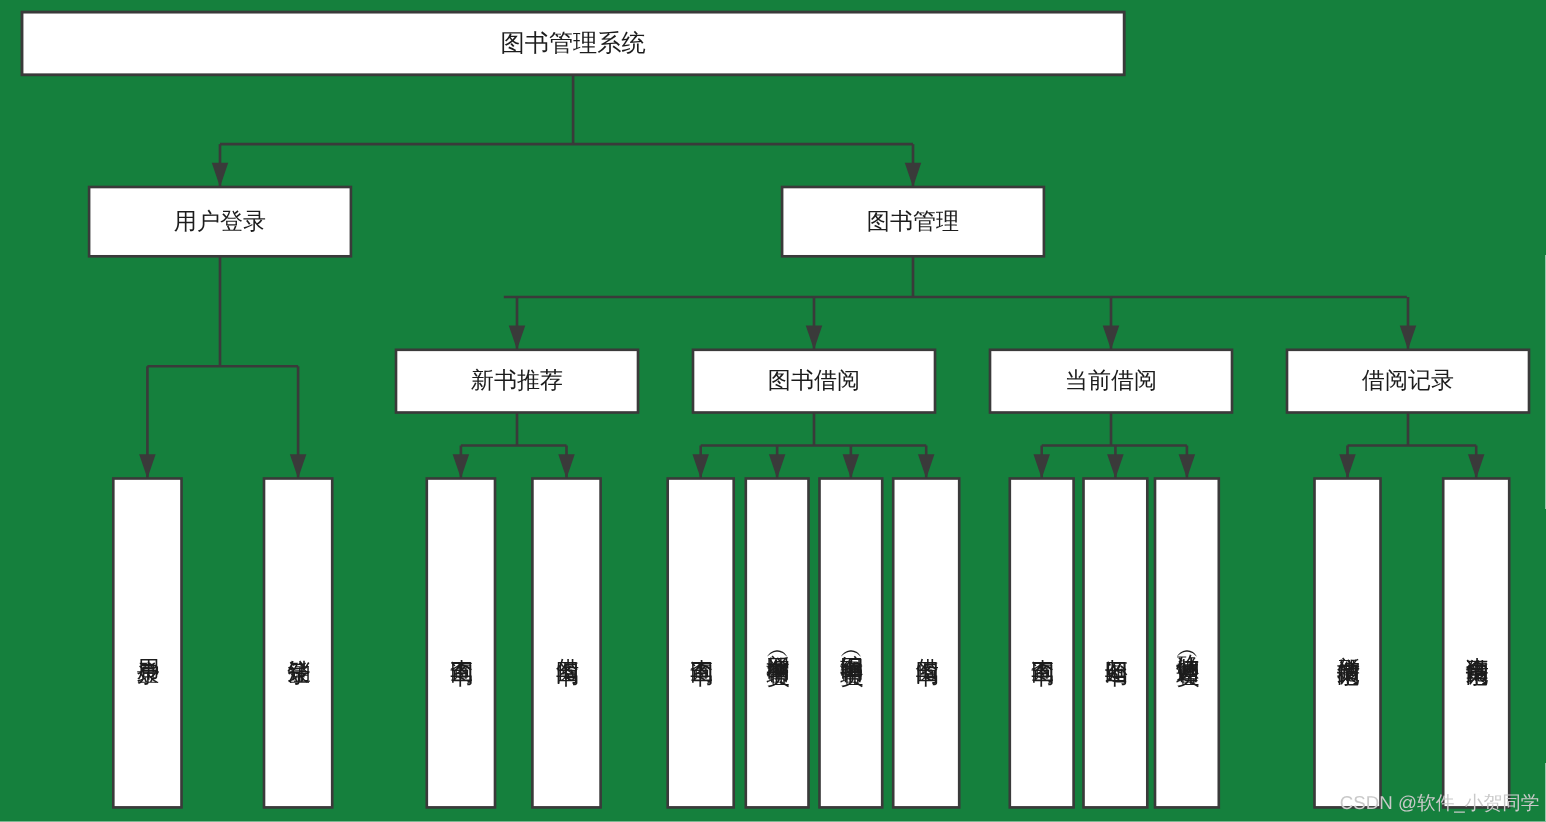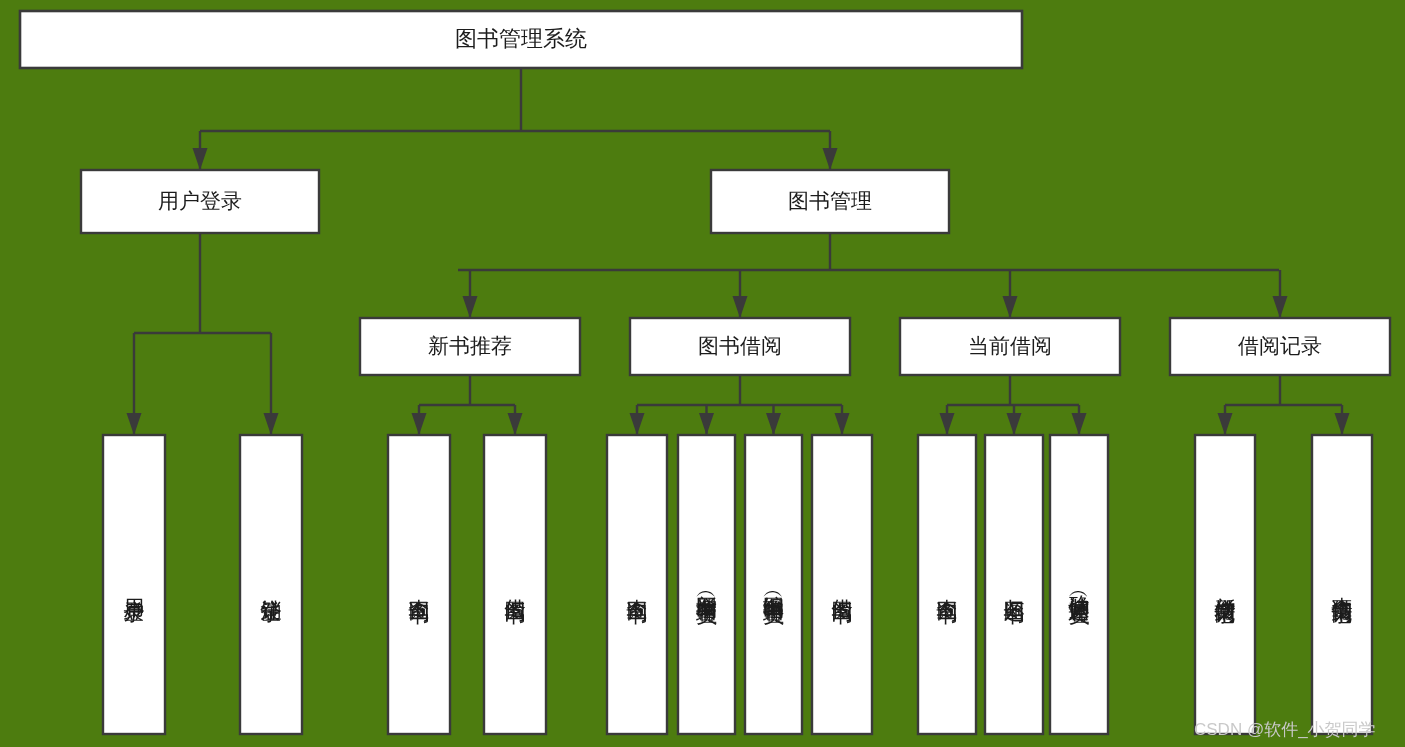--- a/index.html
+++ b/index.html
@@ -7,21 +7,21 @@
     padding: 0;
     background: #ffffff;
   }
   body {
     font-family: "Liberation Sans", "DejaVu Sans", sans-serif;
   }
   #diagram-root {
     position: relative;
     width: 1405px;
     height: 747px;
-    background: #4d7c0f;
+    background: #15803d;
     overflow: hidden;
   }
   svg.flow-canvas {
     position: absolute;
     left: 0;
     top: 0;
     width: 1405px;
     height: 747px;
     display: block;
   }
@@ -68,20 +68,21 @@
     text-align: center;
     white-space: nowrap;
     pointer-events: none;
   }
   .watermark {
     position: absolute;
     font-family: "Liberation Sans", "DejaVu Sans", sans-serif;
     font-size: 17px;
     color: #c9c9c9;
     white-space: nowrap;
+    padding-left: 24px;
   }
 </style>
 </head>
 <body>
 
 <div id="diagram-root">
 
   <svg class="flow-canvas" viewBox="0 0 1405 747">
     <g id="connector-layer">
         <line x1="521" y1="68" x2="521" y2="131" class="connector"></line>

